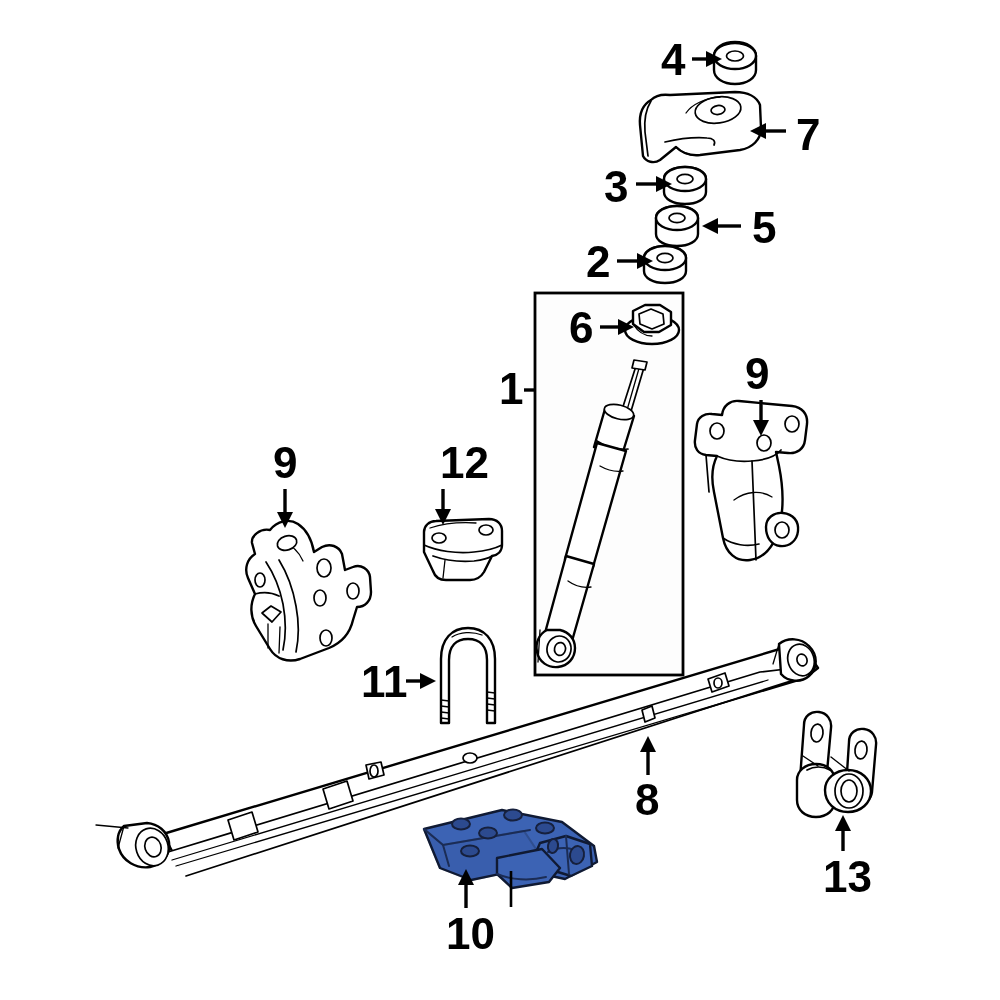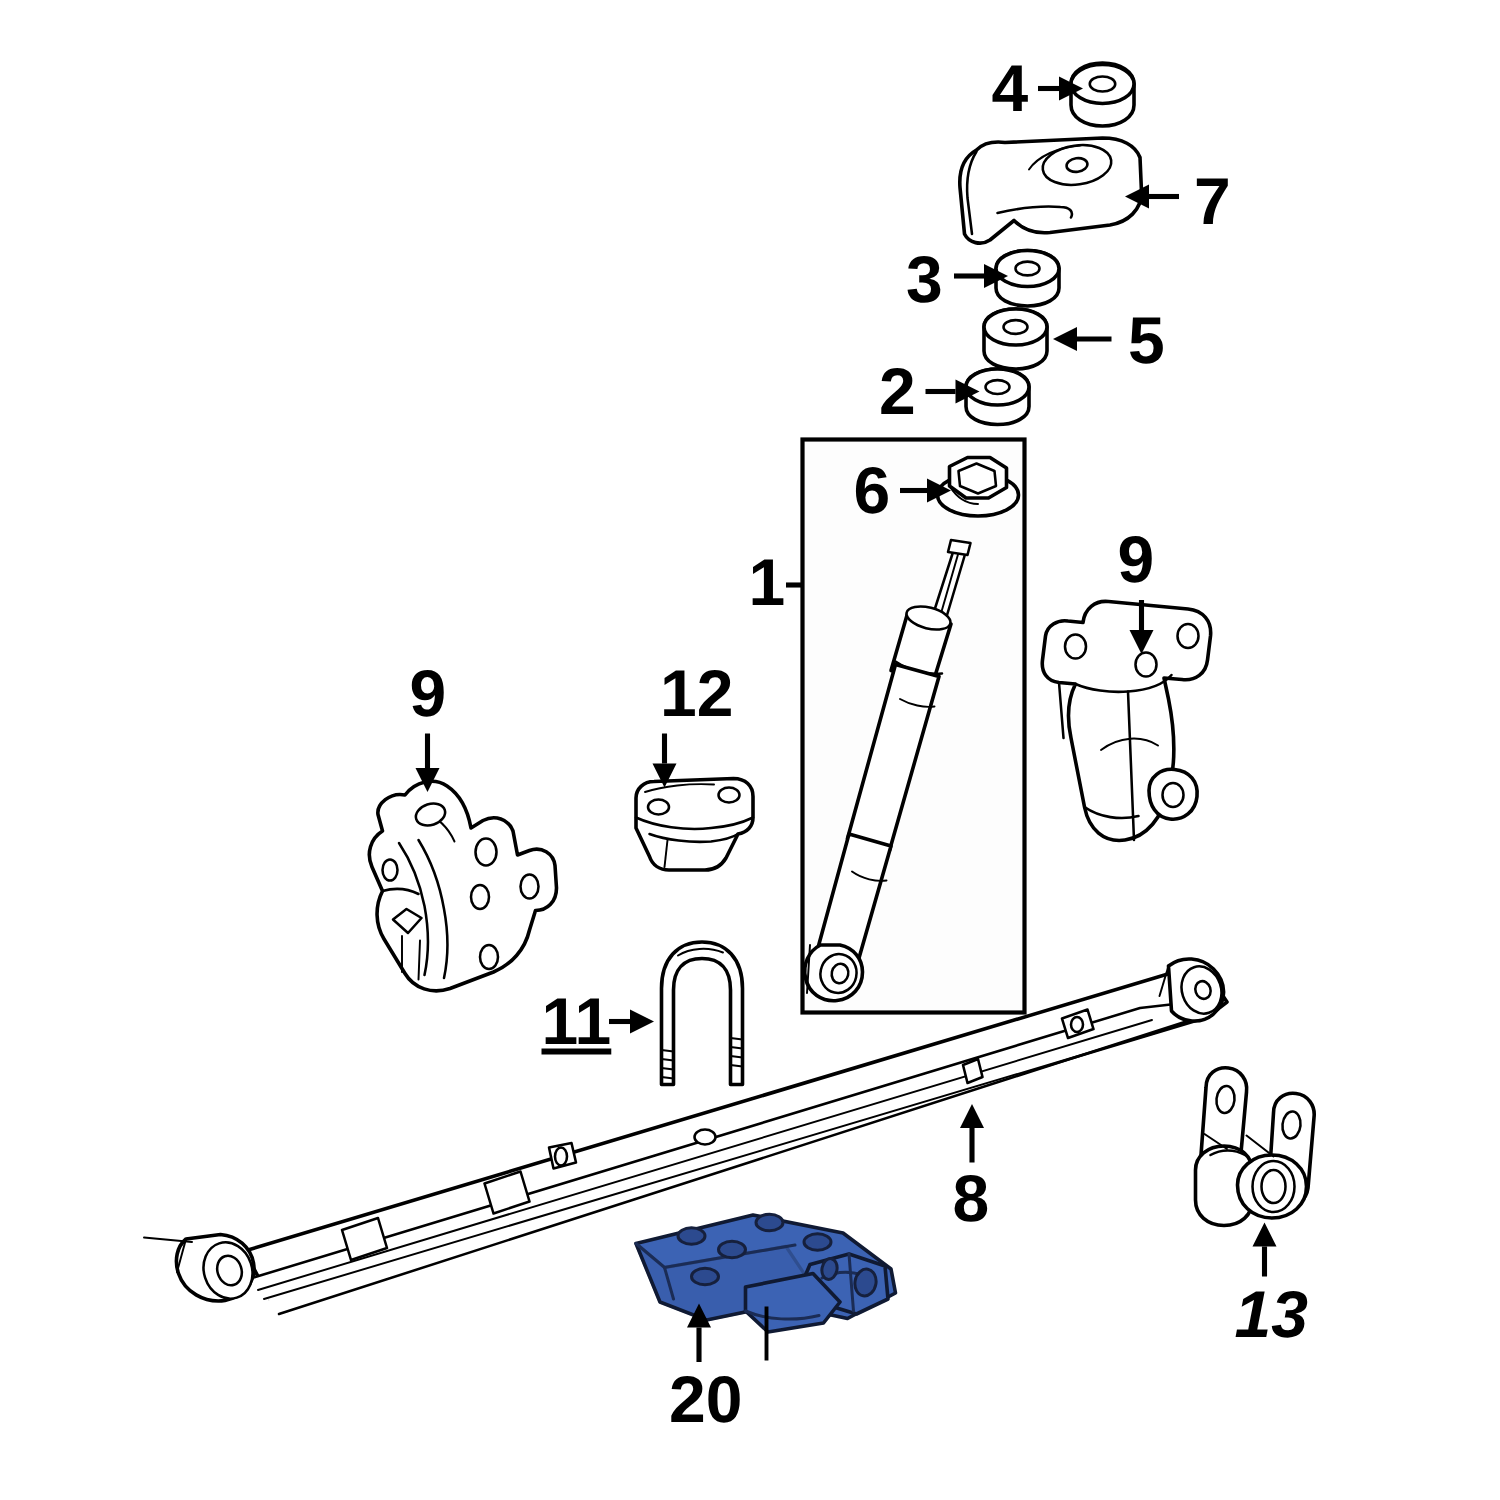--- a/index.html
+++ b/index.html
@@ -421,19 +421,19 @@
 
   <div class="callout-label" style="left:499px; top:367px;">1</div>
   <div class="callout-label" style="left:586px; top:240px;">2</div>
   <div class="callout-label" style="left:604px; top:165px;">3</div>
   <div class="callout-label" style="left:661px; top:38px;">4</div>
   <div class="callout-label" style="left:752px; top:206px;">5</div>
   <div class="callout-label" style="left:569px; top:306px;">6</div>
   <div class="callout-label" style="left:796px; top:113px;">7</div>
   <div class="callout-label" style="left:635px; top:778px;">8</div>
   <div class="callout-label" style="left:273px; top:441px;">9</div>
-  <div class="callout-label" style="left:446px; top:912px;">20</div>
-  <div class="callout-label" style="left:361px; top:660px;text-decoration:underline;">11</div>
+  <div class="callout-label" style="left:446px; top:912px;">10</div>
+  <div class="callout-label" style="left:361px; top:660px;">11</div>
   <div class="callout-label" style="left:440px; top:441px;">12</div>
-  <div class="callout-label" style="left:823px; top:855px;font-style:italic;">13</div>
+  <div class="callout-label" style="left:823px; top:855px;">13</div>
   <div class="callout-label" style="left:745px; top:352px;">9</div>
 
 </div>
 
 </body></html>

